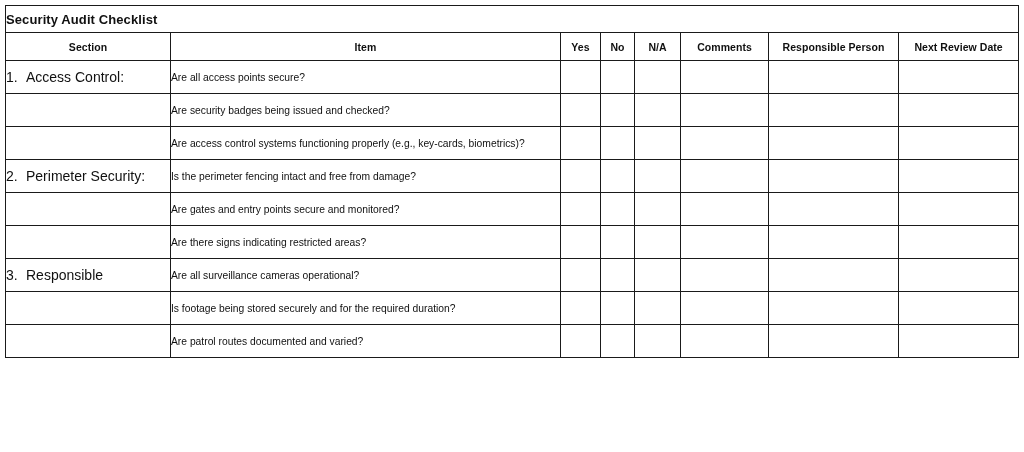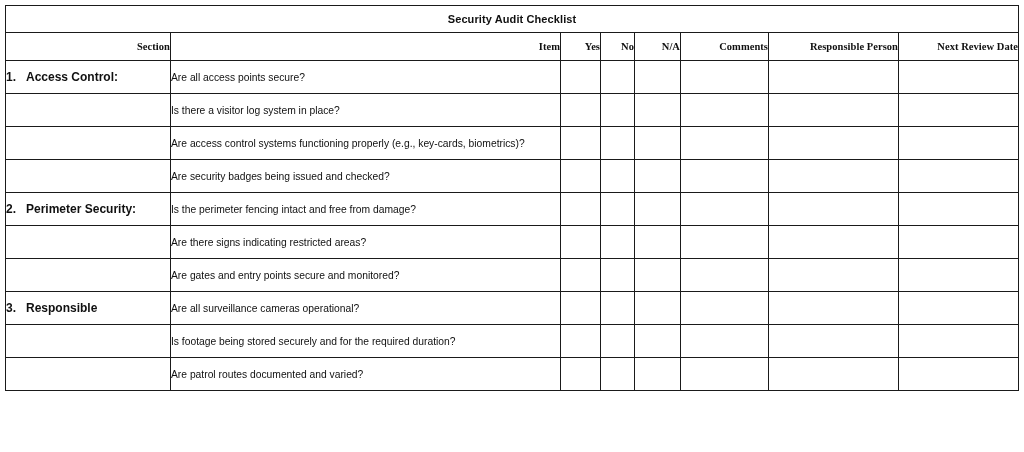--- a/index.html
+++ b/index.html
@@ -33,44 +33,43 @@
   table.checklist th {
     border: 1.6px solid #1a1a1a;
     padding: 0;
     vertical-align: middle;
     background: #ffffff;
   }
 
   
   .title-cell {
     height: 26px;
-    text-align: center;
-    font-size: 11px;
+    text-align: left;
+    font-size: 13px;
     font-weight: bold;
     letter-spacing: 0.1px;
   }
 
   
   .hdr {
     height: 27px;
-    text-align: right;
+    text-align: center;
     font-size: 10.5px;
     font-weight: bold;
     letter-spacing: 0.05px;
-    font-family: Liberation Serif, serif;
   }
 
   
   tr.item-row > td {
     height: 32px;
   }
 
   td.section-cell {
-    font-size: 12px;
-    font-weight: bold;
+    font-size: 14px;
+    font-weight: normal;
     padding-left: 18px;
     white-space: nowrap;
   }
   td.section-cell .num {
     display: inline-block;
     width: 20px;
   }
 
   td.item-cell {
     font-size: 10.3px;
@@ -129,71 +128,61 @@
           <td class="item-cell">Are all access points secure?</td>
           <td class="blank-cell"></td>
           <td class="blank-cell"></td>
           <td class="blank-cell"></td>
           <td class="blank-cell"></td>
           <td class="blank-cell"></td>
           <td class="blank-cell"></td>
         </tr>
         <tr class="item-row">
           <td class="section-cell"><span></span></td>
-          <td class="item-cell">Is there a visitor log system in place?</td>
+          <td class="item-cell">Are security badges being issued and checked?</td>
           <td class="blank-cell"></td>
           <td class="blank-cell"></td>
           <td class="blank-cell"></td>
           <td class="blank-cell"></td>
           <td class="blank-cell"></td>
           <td class="blank-cell"></td>
         </tr>
         <tr class="item-row">
           <td class="section-cell"><span></span></td>
           <td class="item-cell">Are access control systems functioning properly (e.g., key-cards, biometrics)?</td>
-          <td class="blank-cell"></td>
-          <td class="blank-cell"></td>
-          <td class="blank-cell"></td>
-          <td class="blank-cell"></td>
-          <td class="blank-cell"></td>
-          <td class="blank-cell"></td>
-        </tr>
-        <tr class="item-row">
-          <td class="section-cell"><span></span></td>
-          <td class="item-cell">Are security badges being issued and checked?</td>
           <td class="blank-cell"></td>
           <td class="blank-cell"></td>
           <td class="blank-cell"></td>
           <td class="blank-cell"></td>
           <td class="blank-cell"></td>
           <td class="blank-cell"></td>
         </tr>
         <tr class="item-row">
           <td class="section-cell"><span class="num">2.</span><span>Perimeter Security:</span></td>
           <td class="item-cell">Is the perimeter fencing intact and free from damage?</td>
           <td class="blank-cell"></td>
           <td class="blank-cell"></td>
           <td class="blank-cell"></td>
           <td class="blank-cell"></td>
           <td class="blank-cell"></td>
           <td class="blank-cell"></td>
         </tr>
         <tr class="item-row">
           <td class="section-cell"><span></span></td>
+          <td class="item-cell">Are gates and entry points secure and monitored?</td>
+          <td class="blank-cell"></td>
+          <td class="blank-cell"></td>
+          <td class="blank-cell"></td>
+          <td class="blank-cell"></td>
+          <td class="blank-cell"></td>
+          <td class="blank-cell"></td>
+        </tr>
+        <tr class="item-row">
+          <td class="section-cell"><span></span></td>
           <td class="item-cell">Are there signs indicating restricted areas?</td>
-          <td class="blank-cell"></td>
-          <td class="blank-cell"></td>
-          <td class="blank-cell"></td>
-          <td class="blank-cell"></td>
-          <td class="blank-cell"></td>
-          <td class="blank-cell"></td>
-        </tr>
-        <tr class="item-row">
-          <td class="section-cell"><span></span></td>
-          <td class="item-cell">Are gates and entry points secure and monitored?</td>
           <td class="blank-cell"></td>
           <td class="blank-cell"></td>
           <td class="blank-cell"></td>
           <td class="blank-cell"></td>
           <td class="blank-cell"></td>
           <td class="blank-cell"></td>
         </tr>
         <tr class="item-row">
           <td class="section-cell"><span class="num">3.</span><span>Responsible</span></td>
           <td class="item-cell">Are all surveillance cameras operational?</td>

